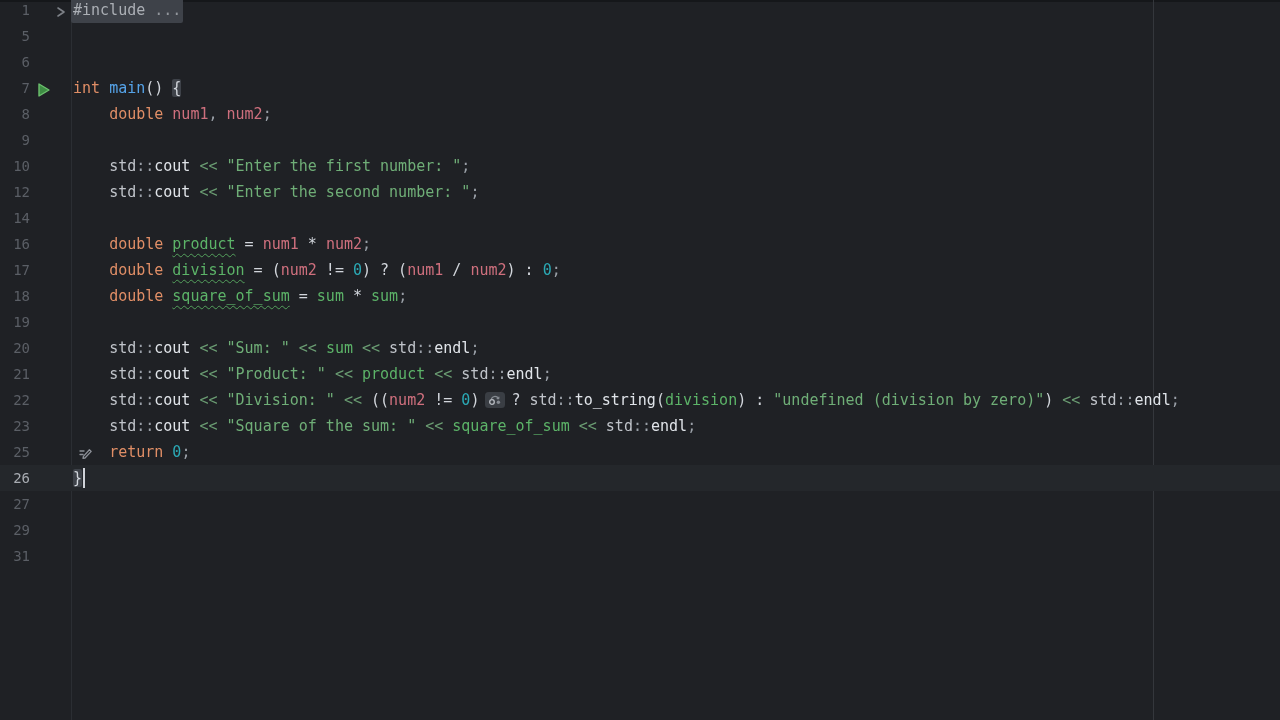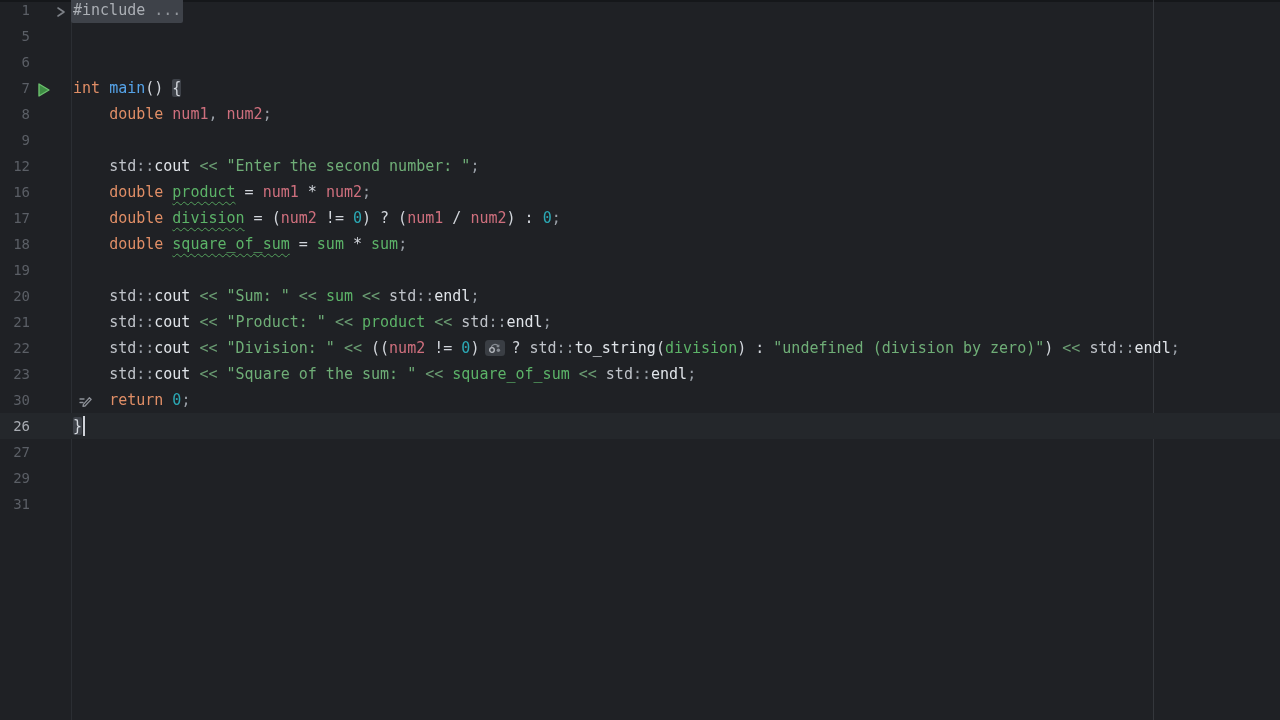--- a/index.html
+++ b/index.html
@@ -49,36 +49,38 @@
       <div class="row"><span class="ln">1</span><span class="gicon fold-chevron-icon"><svg width="14" height="16" viewBox="0 0 14 16">
             <polyline points="4,4 10,8 4,12" fill="none" stroke="#7D8187" stroke-width="1.6" stroke-linecap="round" stroke-linejoin="round"></polyline>
           </svg></span><span class="code"><span class="fold-box"><span class="tok-fold">#include</span><span class="tok-dots"> ...</span></span></span></div>
       <div class="row"><span class="ln">5</span><span class="code"></span></div>
       <div class="row"><span class="ln">6</span><span class="code"></span></div>
       <div class="row"><span class="ln">7</span><span class="gicon run-icon"><svg width="16" height="16" viewBox="0 0 16 16">
             <polygon points="3,2 13,8 3,14" fill="#3E8D44" stroke="#6CC06E" stroke-width="1.4" stroke-linejoin="round"></polygon>
           </svg></span><span class="code"><span class="tok-kw">int</span><span class="tok-op"> </span><span class="tok-fn">main</span><span class="tok-op">() </span><span class="tok-op brace-box">{</span></span></div>
       <div class="row"><span class="ln">8</span><span class="code"><span class="tok-op">    </span><span class="tok-kw">double</span><span class="tok-op"> </span><span class="tok-red">num1</span><span class="tok-pun">,</span><span class="tok-op"> </span><span class="tok-red">num2</span><span class="tok-pun">;</span></span></div>
       <div class="row"><span class="ln">9</span><span class="code"></span></div>
+      <div class="row"><span class="ln">10</span><span class="code"><span class="tok-op">    </span><span class="tok-std">std</span><span class="tok-pun">::</span><span class="tok-mem">cout</span><span class="tok-op"> </span><span class="tok-sop">&lt;&lt;</span><span class="tok-op"> </span><span class="tok-str">"Enter the first number: "</span><span class="tok-pun">;</span></span></div>
       <div class="row"><span class="ln">12</span><span class="code"><span class="tok-op">    </span><span class="tok-std">std</span><span class="tok-pun">::</span><span class="tok-mem">cout</span><span class="tok-op"> </span><span class="tok-sop">&lt;&lt;</span><span class="tok-op"> </span><span class="tok-str">"Enter the second number: "</span><span class="tok-pun">;</span></span></div>
+      <div class="row"><span class="ln">14</span><span class="code"></span></div>
       <div class="row"><span class="ln">16</span><span class="code"><span class="tok-op">    </span><span class="tok-kw">double</span><span class="tok-op"> </span><span class="tok-grn wavy">product</span><span class="tok-op"> = </span><span class="tok-red">num1</span><span class="tok-op"> * </span><span class="tok-red">num2</span><span class="tok-pun">;</span></span></div>
       <div class="row"><span class="ln">17</span><span class="code"><span class="tok-op">    </span><span class="tok-kw">double</span><span class="tok-op"> </span><span class="tok-grn wavy">division</span><span class="tok-op"> = (</span><span class="tok-red">num2</span><span class="tok-op"> != </span><span class="tok-num">0</span><span class="tok-op">) ? (</span><span class="tok-red">num1</span><span class="tok-op"> / </span><span class="tok-red">num2</span><span class="tok-op">) : </span><span class="tok-num">0</span><span class="tok-pun">;</span></span></div>
       <div class="row"><span class="ln">18</span><span class="code"><span class="tok-op">    </span><span class="tok-kw">double</span><span class="tok-op"> </span><span class="tok-grn wavy">square_of_sum</span><span class="tok-op"> = </span><span class="tok-grn">sum</span><span class="tok-op"> * </span><span class="tok-grn">sum</span><span class="tok-pun">;</span></span></div>
       <div class="row"><span class="ln">19</span><span class="code"></span></div>
       <div class="row"><span class="ln">20</span><span class="code"><span class="tok-op">    </span><span class="tok-std">std</span><span class="tok-pun">::</span><span class="tok-mem">cout</span><span class="tok-op"> </span><span class="tok-sop">&lt;&lt;</span><span class="tok-op"> </span><span class="tok-str">"Sum: "</span><span class="tok-op"> </span><span class="tok-sop">&lt;&lt;</span><span class="tok-op"> </span><span class="tok-grn">sum</span><span class="tok-op"> </span><span class="tok-sop">&lt;&lt;</span><span class="tok-op"> </span><span class="tok-std">std</span><span class="tok-pun">::</span><span class="tok-mem">endl</span><span class="tok-pun">;</span></span></div>
       <div class="row"><span class="ln">21</span><span class="code"><span class="tok-op">    </span><span class="tok-std">std</span><span class="tok-pun">::</span><span class="tok-mem">cout</span><span class="tok-op"> </span><span class="tok-sop">&lt;&lt;</span><span class="tok-op"> </span><span class="tok-str">"Product: "</span><span class="tok-op"> </span><span class="tok-sop">&lt;&lt;</span><span class="tok-op"> </span><span class="tok-grn">product</span><span class="tok-op"> </span><span class="tok-sop">&lt;&lt;</span><span class="tok-op"> </span><span class="tok-std">std</span><span class="tok-pun">::</span><span class="tok-mem">endl</span><span class="tok-pun">;</span></span></div>
       <div class="row"><span class="ln">22</span><span class="code"><span class="tok-op">    </span><span class="tok-std">std</span><span class="tok-pun">::</span><span class="tok-mem">cout</span><span class="tok-op"> </span><span class="tok-sop">&lt;&lt;</span><span class="tok-op"> </span><span class="tok-str">"Division: "</span><span class="tok-op"> </span><span class="tok-sop">&lt;&lt;</span><span class="tok-op"> ((</span><span class="tok-red">num2</span><span class="tok-op"> != </span><span class="tok-num">0</span><span class="tok-op">)</span><span class="badge"><svg width="20" height="16" viewBox="0 0 20 16">
               <rect x="0" y="0" width="20" height="16" rx="3.5" fill="#3A3E44"></rect>
               <circle cx="7" cy="10" r="2.3" fill="none" stroke="#B8BCC2" stroke-width="1.3"></circle>
               <circle cx="13.4" cy="10.2" r="1.7" fill="#878C93"></circle>
               <path d="M13.5 6.2 C11.5 3.6, 8.2 3.8, 6.6 6.4" fill="none" stroke="#878C93" stroke-width="1.3" stroke-linecap="round"></path>
               <polyline points="12.1,6.6 13.7,6.6 13.9,5" fill="none" stroke="#878C93" stroke-width="1.1" stroke-linecap="round"></polyline>
             </svg></span><span class="tok-op">? </span><span class="tok-std">std</span><span class="tok-pun">::</span><span class="tok-mem">to_string</span><span class="tok-op">(</span><span class="tok-grn">division</span><span class="tok-op">) : </span><span class="tok-str">"undefined (division by zero)"</span><span class="tok-op">) </span><span class="tok-sop">&lt;&lt;</span><span class="tok-op"> </span><span class="tok-std">std</span><span class="tok-pun">::</span><span class="tok-mem">endl</span><span class="tok-pun">;</span></span></div>
       <div class="row"><span class="ln">23</span><span class="code"><span class="tok-op">    </span><span class="tok-std">std</span><span class="tok-pun">::</span><span class="tok-mem">cout</span><span class="tok-op"> </span><span class="tok-sop">&lt;&lt;</span><span class="tok-op"> </span><span class="tok-str">"Square of the sum: "</span><span class="tok-op"> </span><span class="tok-sop">&lt;&lt;</span><span class="tok-op"> </span><span class="tok-grn">square_of_sum</span><span class="tok-op"> </span><span class="tok-sop">&lt;&lt;</span><span class="tok-op"> </span><span class="tok-std">std</span><span class="tok-pun">::</span><span class="tok-mem">endl</span><span class="tok-pun">;</span></span></div>
-      <div class="row"><span class="ln">30</span><span class="gicon edit-pencil-icon"><svg width="17" height="16" viewBox="0 0 17 16">
+      <div class="row"><span class="ln">25</span><span class="gicon edit-pencil-icon"><svg width="17" height="16" viewBox="0 0 17 16">
             <line x1="2" y1="5" x2="6" y2="5" stroke="#8C9097" stroke-width="1.4" stroke-linecap="round"></line>
             <line x1="2" y1="8.5" x2="5" y2="8.5" stroke="#8C9097" stroke-width="1.4" stroke-linecap="round"></line>
             <path d="M7 12 L13.2 5.4 L11.4 3.8 L5.4 10.4 L5 12.4 Z" fill="none" stroke="#8C9097" stroke-width="1.3" stroke-linejoin="round"></path>
           </svg></span><span class="code"><span class="tok-op">    </span><span class="tok-kw">return</span><span class="tok-op"> </span><span class="tok-num">0</span><span class="tok-pun">;</span></span></div>
       <div class="row active"><span class="ln">26</span><span class="code"><span class="tok-op brace-box">}</span></span><span class="caret"></span></div>
       <div class="row"><span class="ln">27</span><span class="code"></span></div>
       <div class="row"><span class="ln">29</span><span class="code"></span></div>
       <div class="row"><span class="ln">31</span><span class="code"></span></div>
     </div>
 </div>

